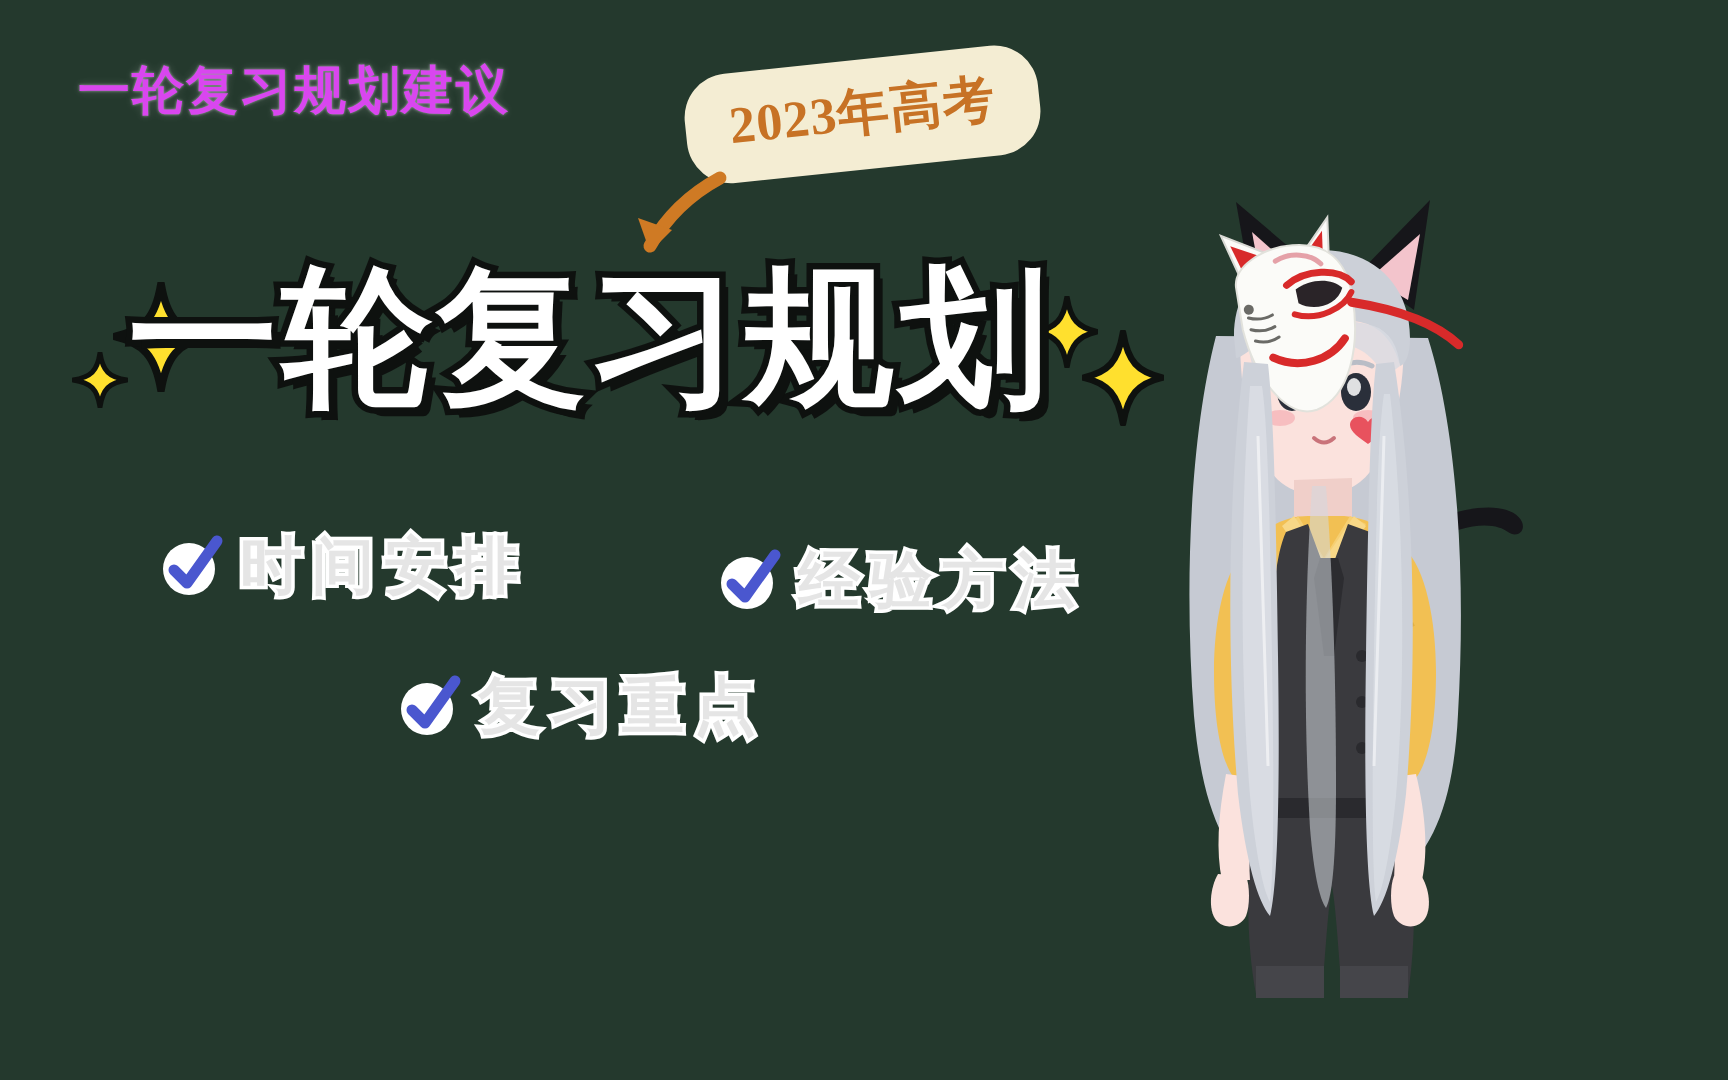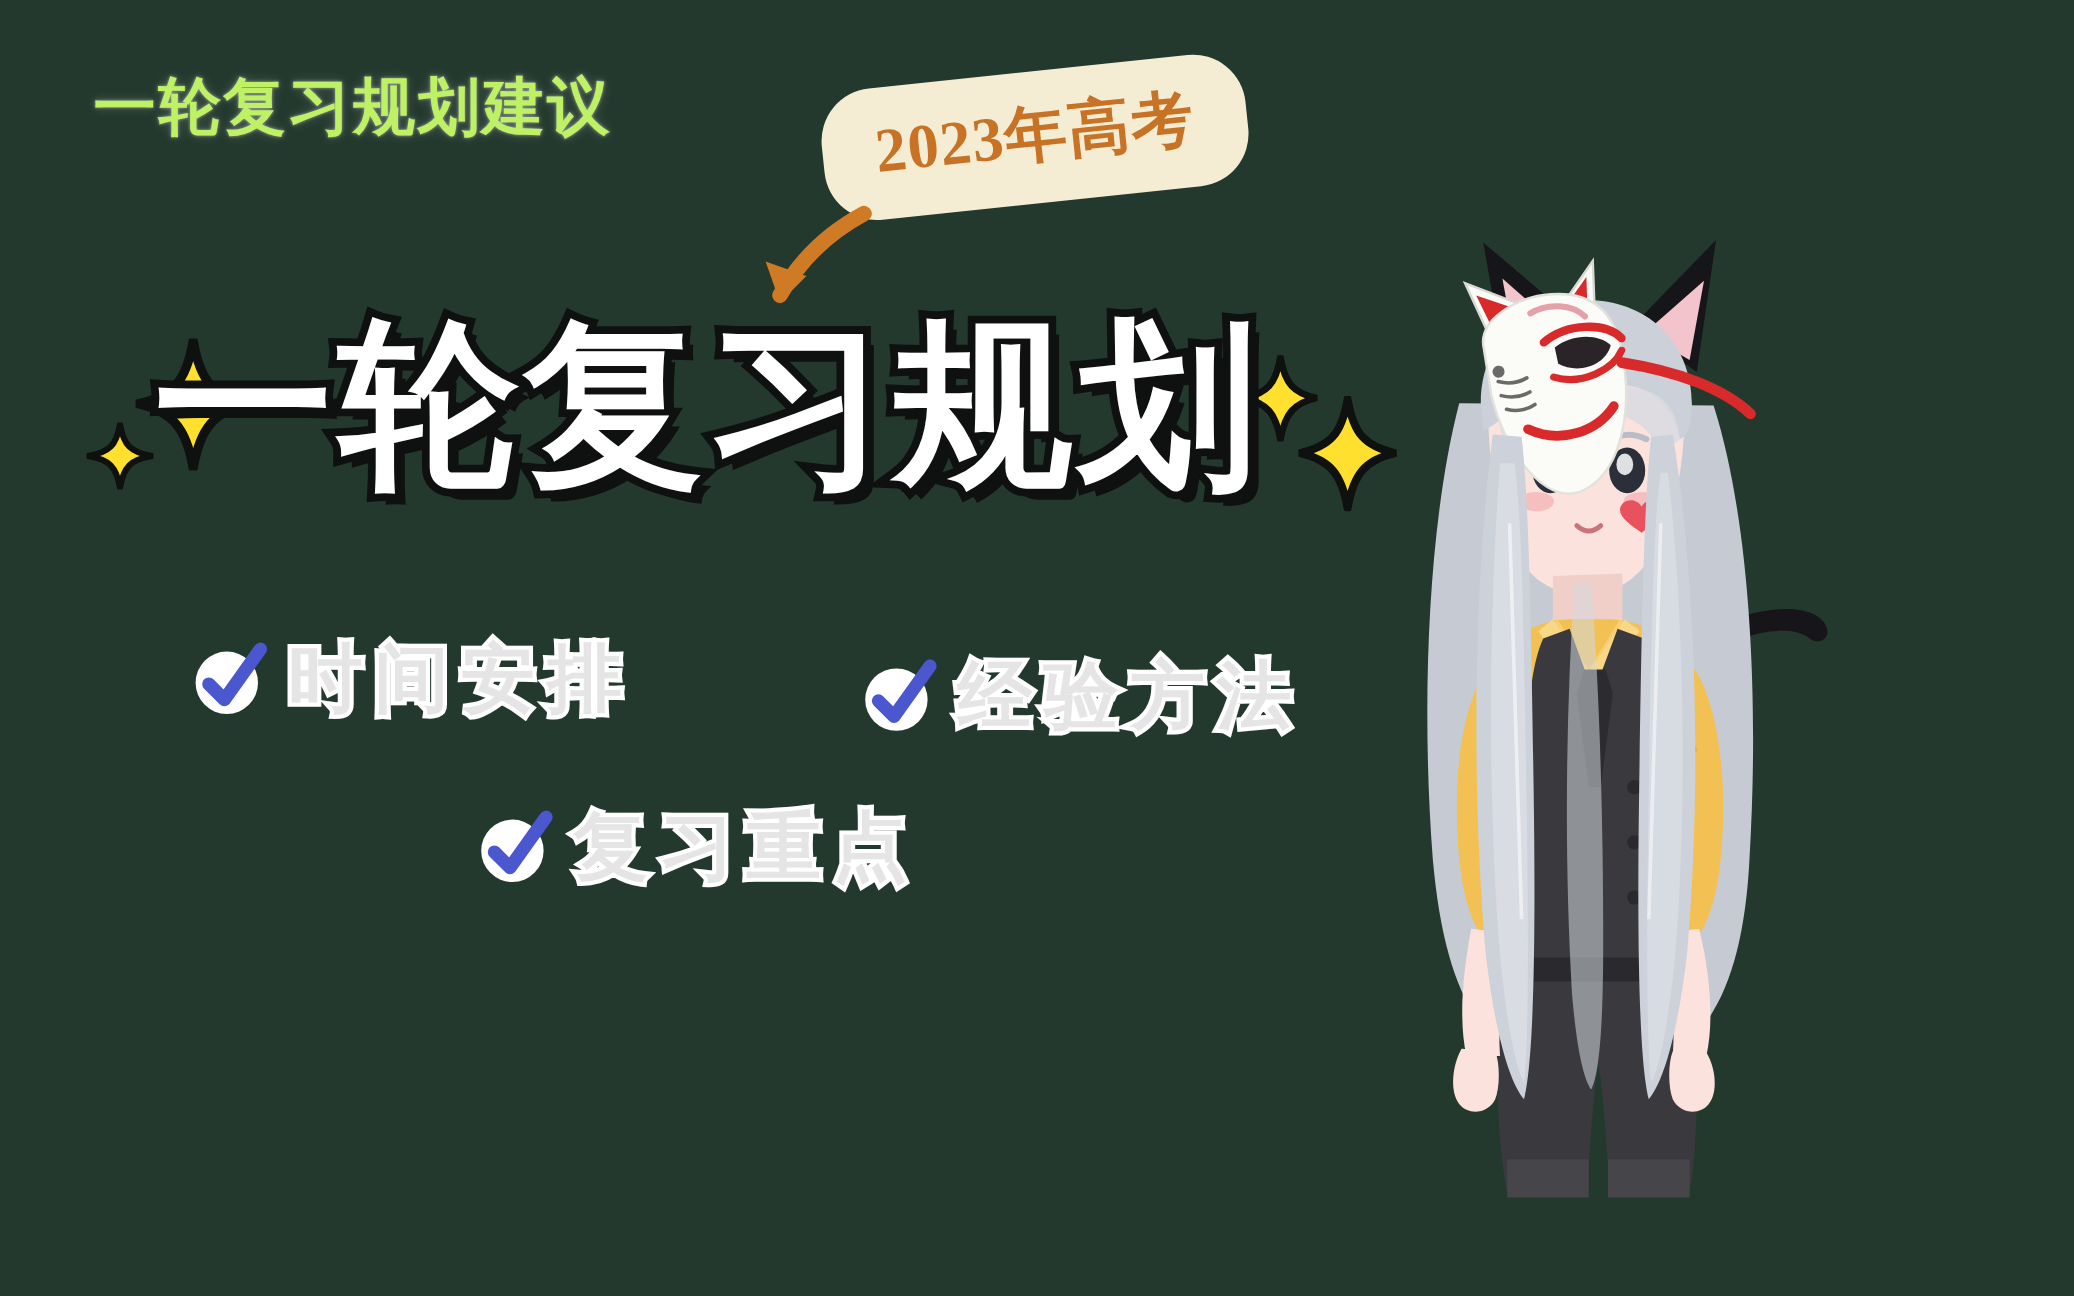--- a/index.html
+++ b/index.html
@@ -7,21 +7,21 @@
   body {
     font-family:"Liberation Sans","DejaVu Sans",sans-serif;
     background:#24392d;
     position:relative;
   }
   #stage { position:absolute; inset:0; background:#24392d; overflow:hidden; }
 
   
   #subtitle {
     position:absolute; left:78px; top:62px;
-    font-size:52px; font-weight:700; color:#bef264;
+    font-size:52px; font-weight:700; color:#d946ef;
     letter-spacing:2px; line-height:1.1;
     text-shadow:0 0 3px rgba(255,255,255,.55), 0 0 10px rgba(255,255,255,.18);
     white-space:nowrap;
   }
 
   
   #badge-wrap {
     position:absolute; left:686px; top:78px;
     transform:rotate(-6deg); transform-origin:left center;
   }

